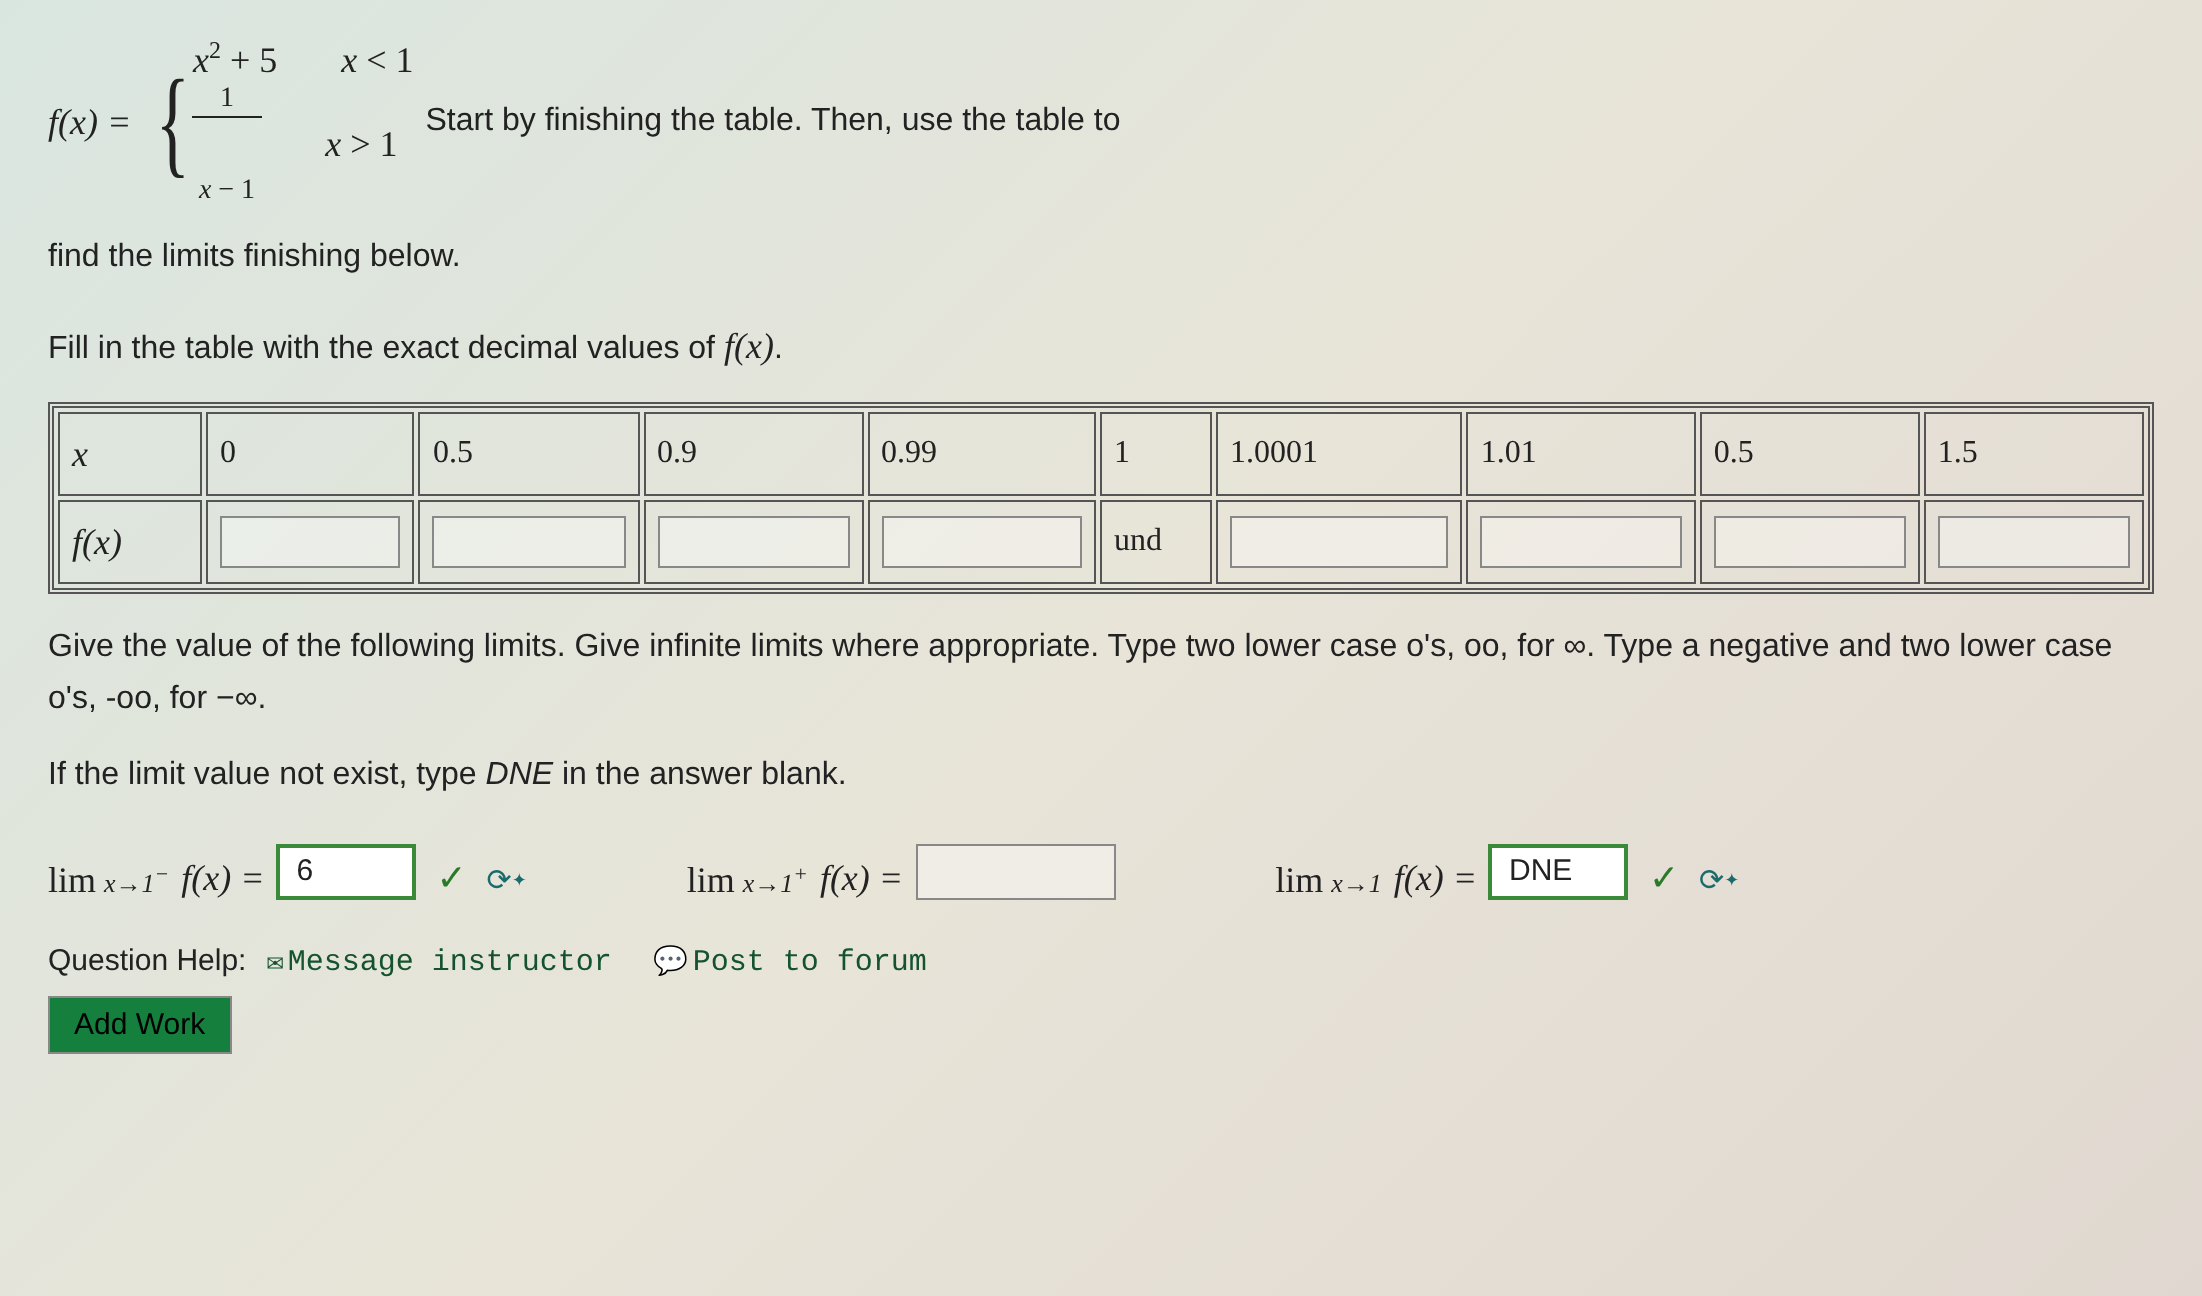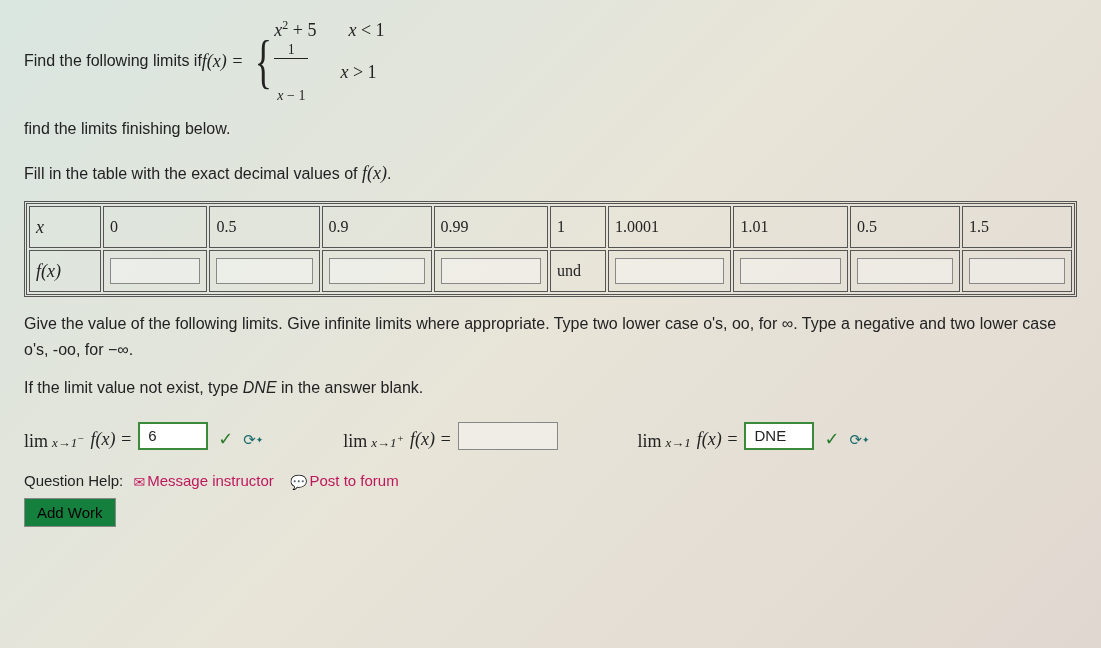--- a/index.html
+++ b/index.html
@@ -95,57 +95,57 @@
   .check { color:#2a7a2a; font-size:18px; margin:0 4px; }
   .retry-icon {
     display:inline-flex;
     width:20px; height:20px;
     align-items:center; justify-content:center;
     color:#1a6b6b;
     font-size:15px;
   }
 
   .qhelp { margin-top:8px; font-size:15px; }
-  .link { color:#be185d; cursor:pointer; margin:0 6px;}
+  .link { color:#14532d; cursor:pointer; margin:0 6px;font-family:Liberation Mono, monospace;}
   .icn { display:inline-block; vertical-align:middle; margin-right:2px; font-size:14px;}
   .addwork {
     display:inline-block;
     margin-top:8px;
     padding:5px 12px;
     border:1px solid #888;
     background:#15803d;
     font-size:15px;
     cursor:pointer;
   }
   .mrow { display:inline-flex; align-items:center; vertical-align:middle; flex-wrap:wrap;}
 </style>
 </head>
 <body>
 
 
 
 
 <div class="line mrow">
-  <span>Find the following limits if </span>
   <span class="math">f(x) = </span>
   <span class="piecewise">
     <span class="brace">{</span>
     <span class="pcases">
       <span class="row">
         <span class="math"><span style="font-style:italic">x</span><span class="sup mathrm">2</span><span class="mathrm"> + 5</span></span>
         <span class="math"><span>x</span><span class="mathrm"> &lt; 1</span></span>
       </span>
       <span class="row">
         <span class="math">
           <span class="frac"><span class="num">1</span><span class="den"><span style="font-style:italic">x</span> − 1</span></span>
         </span>
         <span class="math"><span>x</span><span class="mathrm"> &gt; 1</span></span>
       </span>
     </span>
   </span>
+  <span> Start by finishing the table. Then, use the table to</span>
 </div>
 
 <div class="line">find the limits finishing below.</div>
 
 <div class="line">
   <span>Fill in the table with the exact decimal values of </span>
   <span class="math">f(x)</span><span>.</span>
 </div>
 
 

